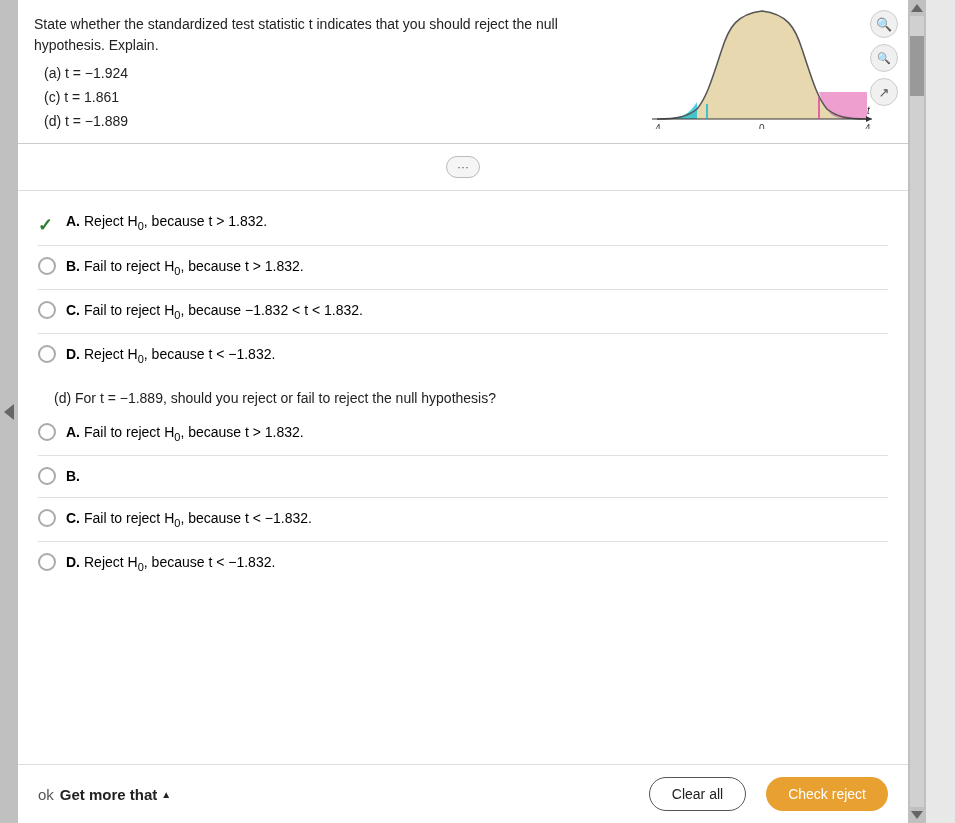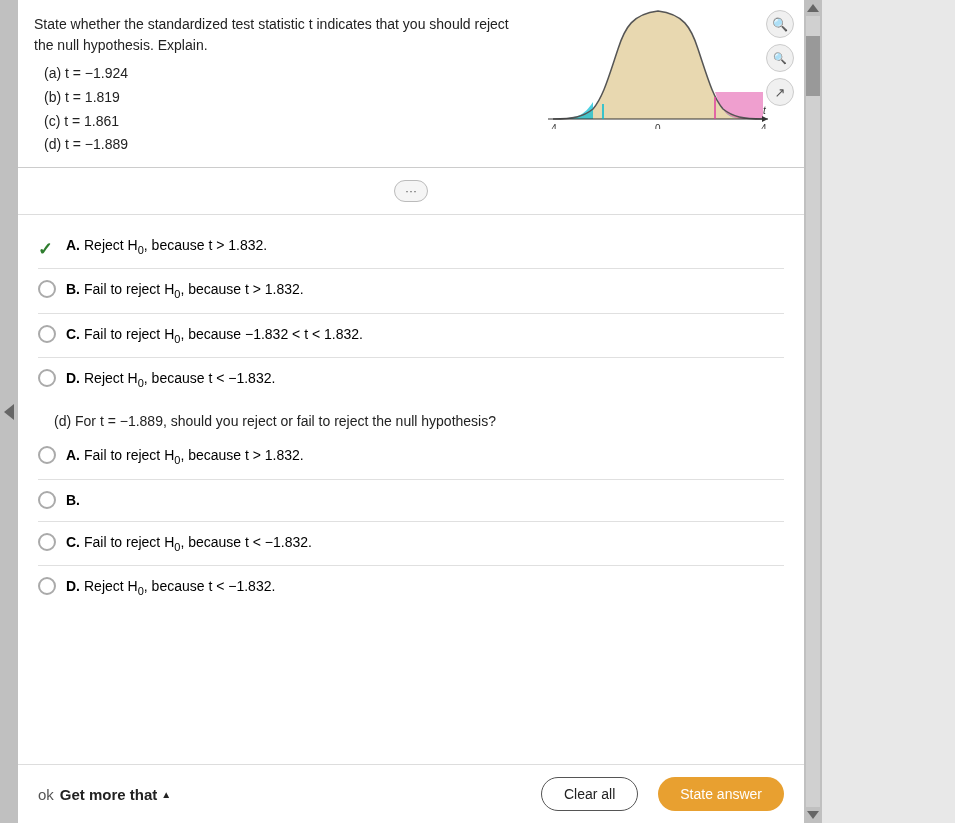--- a/index.html
+++ b/index.html
@@ -6,21 +6,21 @@
     body {
       font-family: Arial, sans-serif;
       background: #e8e8e8;
       width: 955px;
       height: 823px;
       overflow: hidden;
       position: relative;
     }
     .main-container {
       display: flex;
-      width: 822px;
+      width: 926px;
       height: 823px;
     }
     .left-sidebar {
       width: 18px;
       background: #c0c0c0;
       display: flex;
       align-items: center;
       justify-content: center;
       position: relative;
     }
@@ -244,21 +244,20 @@
     <div class="left-arrow"></div>
   </div>
 
   <div class="content-area">
 
     <div class="top-section">
       <div class="question-text">
         <div>State whether the standardized test statistic t indicates that you should reject the null hypothesis. Explain.</div>
         <div class="sub-items">
           <div>(a) t = −1.924</div>
-          <div>(b) t = 1.819</div>
           <div>(c) t = 1.861</div>
           <div>(d) t = −1.889</div>
         </div>
       </div>
 
       <div class="graph-area">
         <div class="curve-wrapper">
           <svg width="230" height="120" viewBox="0 0 230 120">
 
             <defs>
@@ -373,21 +372,21 @@
     </div>
 
     <div class="bottom-bar">
       <div class="get-help">
         <span style="margin-right:6px; font-weight:400; color:#555;">ok</span>
         <span>Get more that</span>
         <span style="font-size:10px; margin-left:4px;">▲</span>
       </div>
       <div class="bottom-buttons">
         <button class="clear-all-btn">Clear all</button>
-        <button class="check-answer-btn">State answer</button>
+        <button class="check-answer-btn">Check reject</button>
       </div>
     </div>
 
   </div>
 
   <div class="right-sidebar">
     <div class="scroll-arrow-up"></div>
     <div class="scroll-bar-track">
       <div class="scroll-bar-thumb"></div>
     </div>

